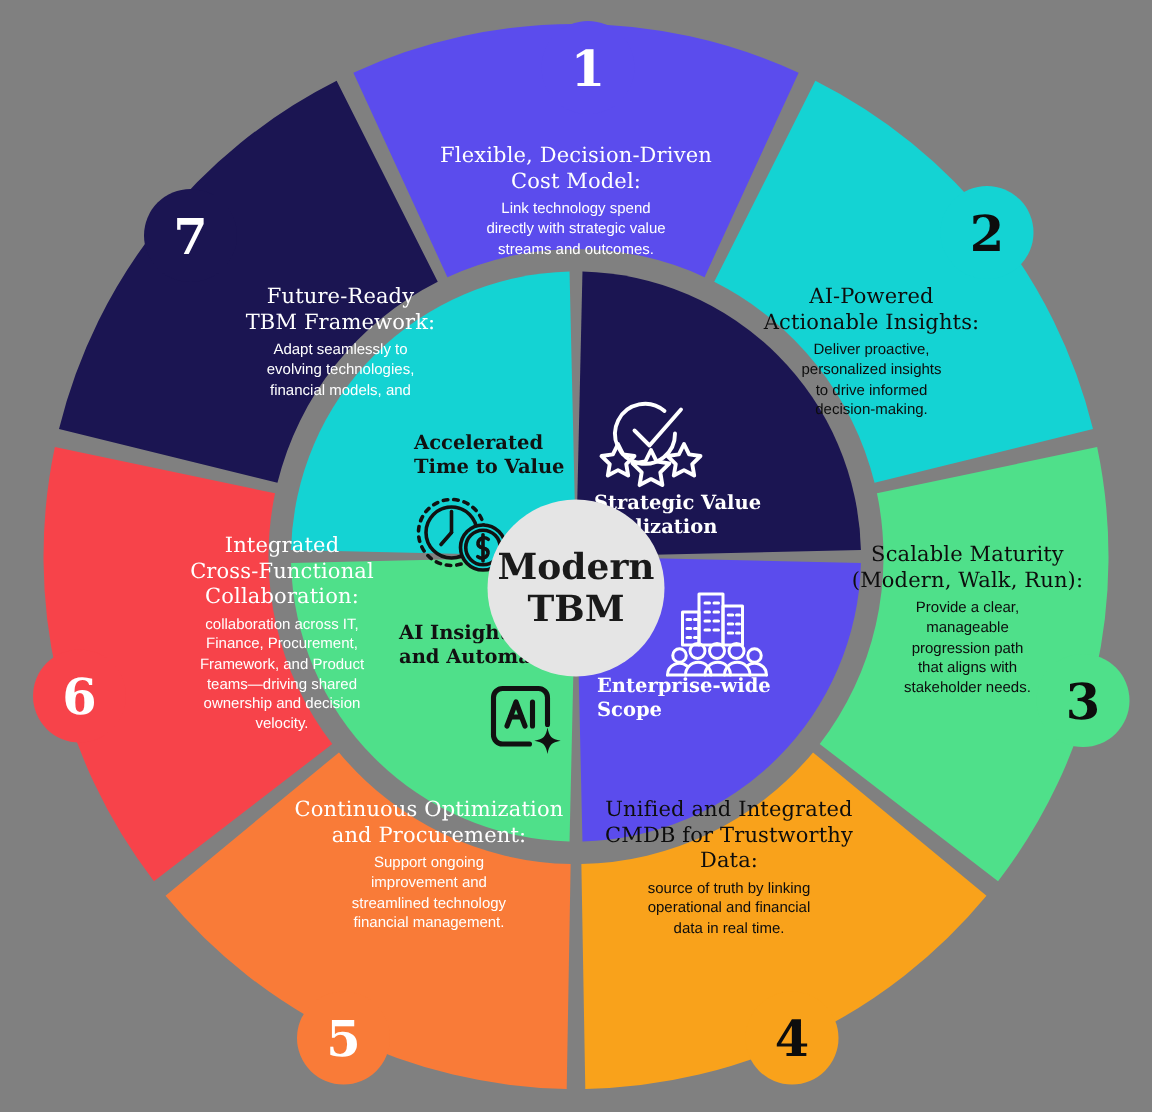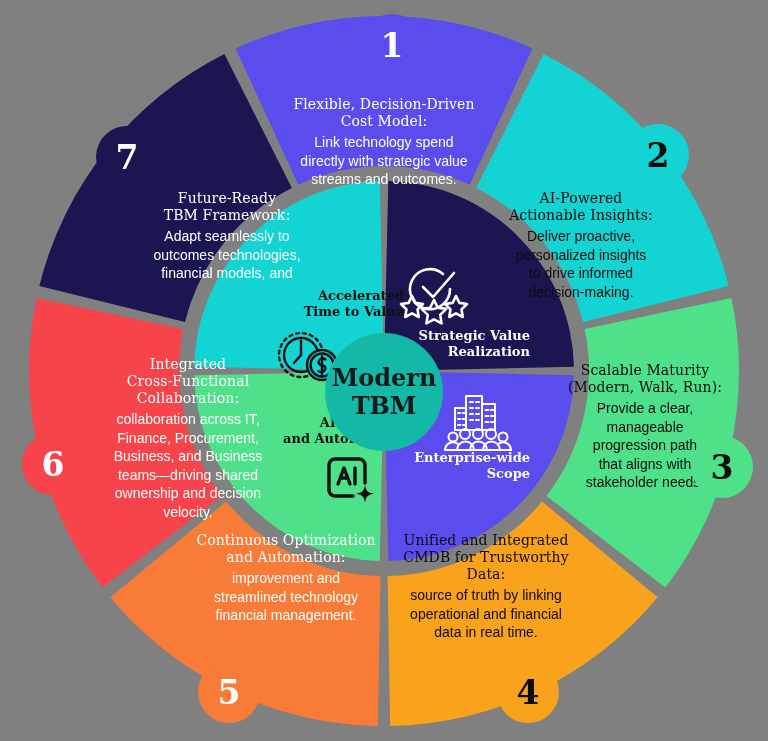--- a/index.html
+++ b/index.html
@@ -20,29 +20,29 @@
   }
   .seg-title{
     font-family:"DejaVu Serif", serif;
     font-weight:normal;
     font-size:14px;
     letter-spacing:.1px;
     margin-bottom:3px;
     text-align:center;
   }
   .seg-body{
-    font-size:14px;
+    font-size:10px;
     line-height:1.32;
   }
   .light .seg-title, .light .seg-body{color:#ffffff;}
   .dark .seg-title, .dark .seg-body{color:#0d0d0d;}
 
   .quad-label{
     position:absolute;
-    text-align:right;
+    text-align:left;
     font-family:"DejaVu Serif", serif;
     font-weight:bold;
     font-size:13px;
     line-height:1.2;
     pointer-events:none;
   }
   .quad-label.on-dark{color:#ffffff;}
   .quad-label.on-light{color:#111111;}
 
   .quad-icon{position:absolute;pointer-events:none;}
@@ -57,21 +57,21 @@
     font-weight:bold;
     font-size:33px;
     line-height:1;
   }
 
   .center-disc{
     position:absolute;
     left:325px;top:333px;
     width:118px;height:118px;
     border-radius:50%;
-    background:#14b8a6;
+    background:#e5e5e5;
     display:flex;
     flex-direction:column;
     align-items:center;
     justify-content:center;
   }
   .center-disc span{
     font-family:"DejaVu Serif", serif;
     font-weight:bold;
     font-size:24px;
     color:#1a1a1a;
@@ -152,53 +152,54 @@
     <div class="seg-body">
       <div>source of truth by linking</div>
       <div>operational and financial</div>
       <div>data in real time.</div>
     </div>
   </div>
 
   <div class="seg-text light" style="left:193px;top:532px;width:186px;">
     <div class="seg-title">
       <div>Continuous Optimization</div>
-      <div>and Automation:</div>
-    </div>
-    <div class="seg-body">
+      <div>and Procurement:</div>
+    </div>
+    <div class="seg-body">
+      <div>Support ongoing</div>
       <div>improvement and</div>
       <div>streamlined technology</div>
       <div>financial management.</div>
     </div>
   </div>
 
   <div class="seg-text light" style="left:104px;top:356px;width:168px;">
     <div class="seg-title">
       <div>Integrated</div>
       <div>Cross-Functional</div>
       <div>Collaboration:</div>
     </div>
     <div class="seg-body">
       <div>collaboration across IT,</div>
       <div>Finance, Procurement,</div>
-      <div>Business, and Business</div>
+      <div>Framework, and Product</div>
       <div>teams—driving shared</div>
       <div>ownership and decision</div>
       <div>velocity.</div>
     </div>
   </div>
 
   <div class="seg-text light" style="left:136px;top:190px;width:182px;">
     <div class="seg-title">
       <div>Future-Ready</div>
       <div>TBM Framework:</div>
     </div>
     <div class="seg-body">
       <div>Adapt seamlessly to</div>
-      <div>outcomes technologies,</div>
+      <div>evolving technologies,</div>
       <div>financial models, and</div>
     </div>
   </div>
 
   <div class="quad-label on-light" style="left:276px;top:288px;width:128px;">
     <div>Accelerated</div>
     <div>Time to Value</div>
   </div>
 
   <div class="quad-label on-dark" style="left:396px;top:328px;width:134px;">

